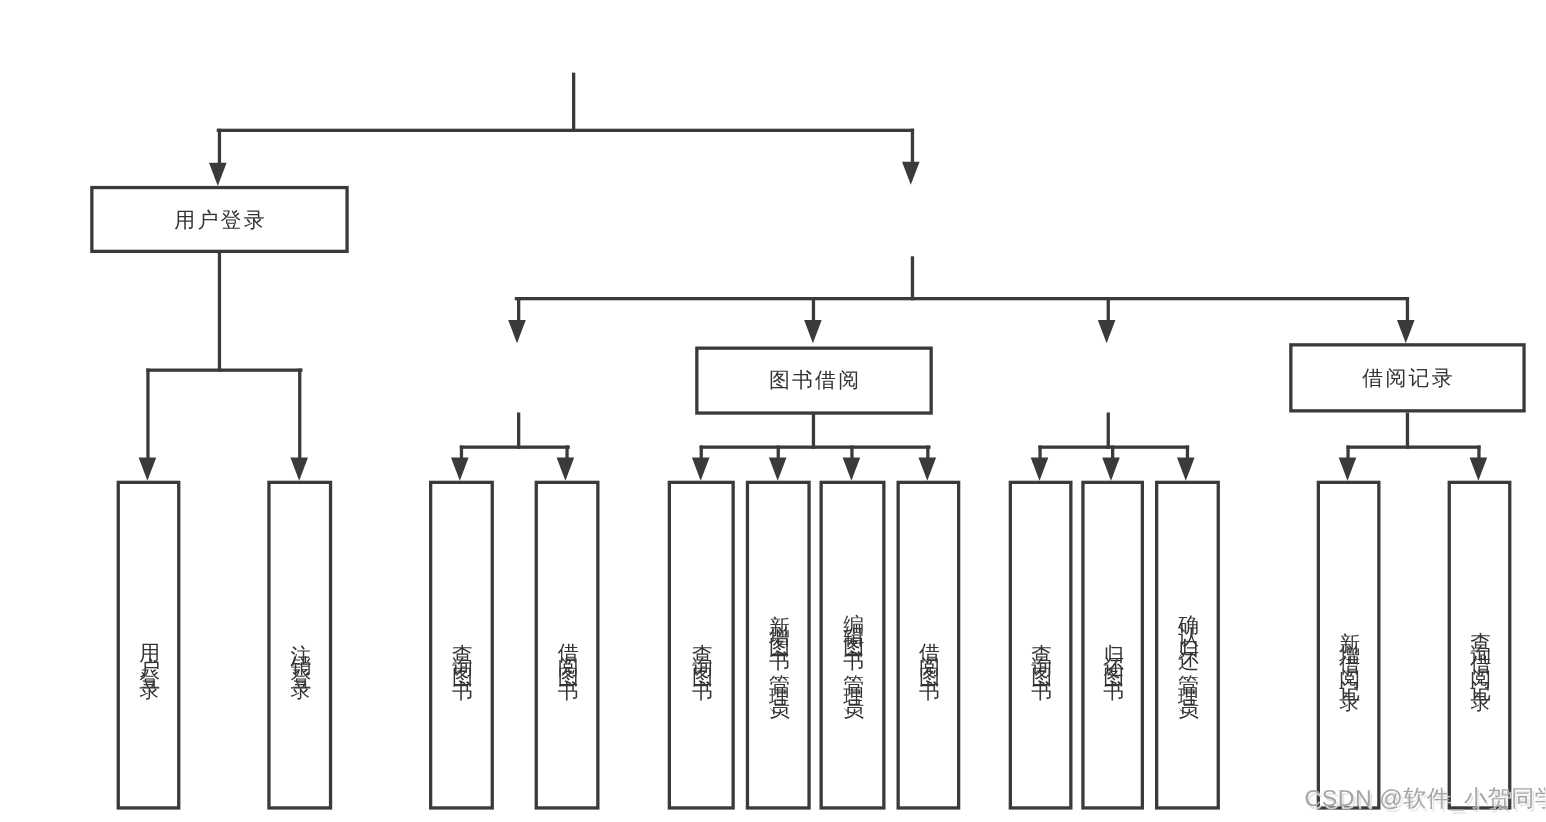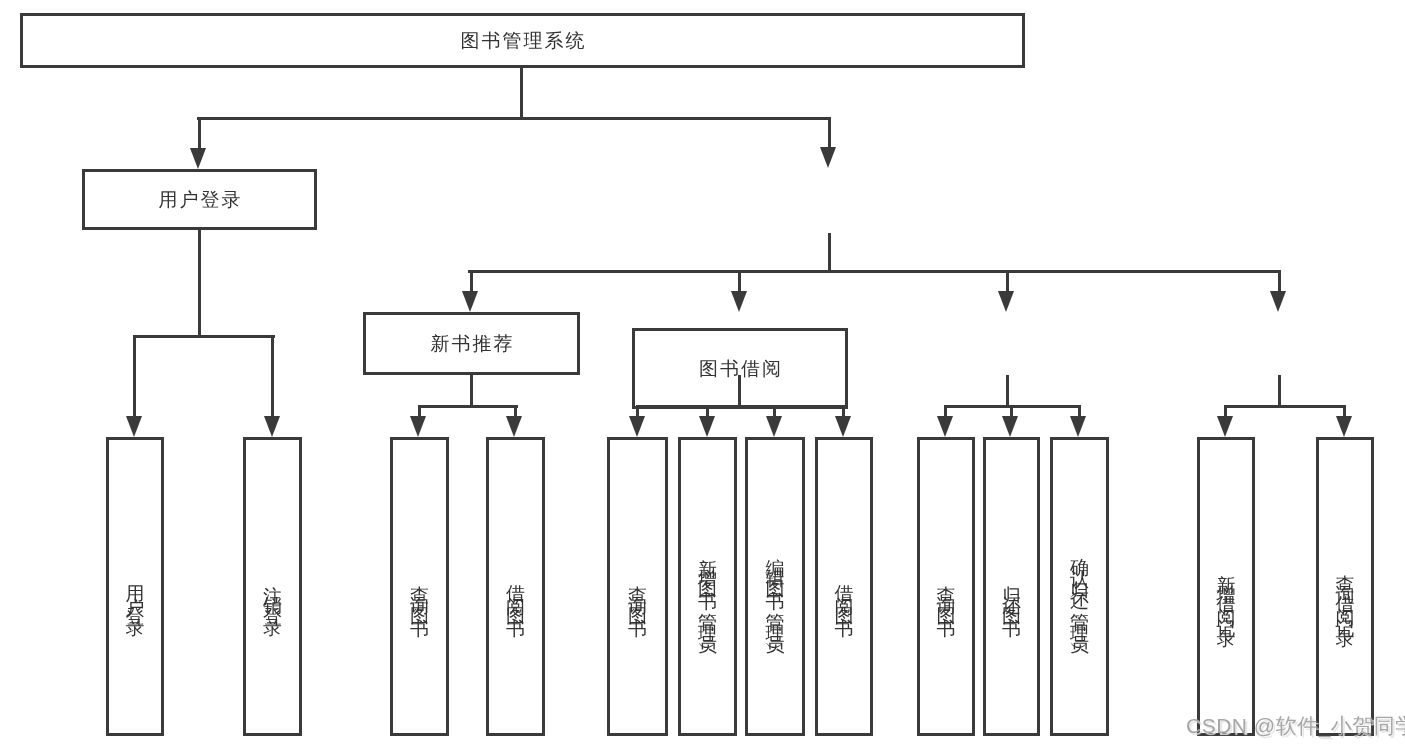--- a/index.html
+++ b/index.html
@@ -45,30 +45,29 @@
     font-size:21px;color:var(--watermark);
     text-shadow:2px 2px 1px #e3e3e3;
     letter-spacing:0.5px;white-space:nowrap;z-index:5;
   }
 </style>
 </head>
 <body>
 
 <div id="stage">
 
-  <div class="nbox" style="left:20px;top:13px;width:1005px;height:55px">图书管理系统</div>
 
   <div class="nbox" style="left:82px;top:169px;width:235px;height:61px">用户登录</div>
 
 
-  <div class="nbox" style="left:363px;top:312px;width:217px;height:63px">新书推荐</div>
 
-  <div class="nbox" style="left:632px;top:328px;width:216px;height:81px">图书借阅</div>
+  <div class="nbox" style="left:632px;top:315px;width:216px;height:62px">图书借阅</div>
 
 
+  <div class="nbox" style="left:1172px;top:312px;width:215px;height:63px">借阅记录</div>
 
   <div class="vbox" style="left:106px;width:58px">用户登录</div>
   <div class="vbox" style="left:243px;width:59px">注销登录</div>
 
   <div class="vbox" style="left:390px;width:59px">查询图书</div>
   <div class="vbox" style="left:486px;width:59px">借阅图书</div>
 
   <div class="vbox" style="left:607px;width:61px">查询图书</div>
   <div class="vbox" style="left:678px;width:59px">新增图书（管理员）</div>
   <div class="vbox" style="left:745px;width:60px">编辑图书（管理员）</div>

